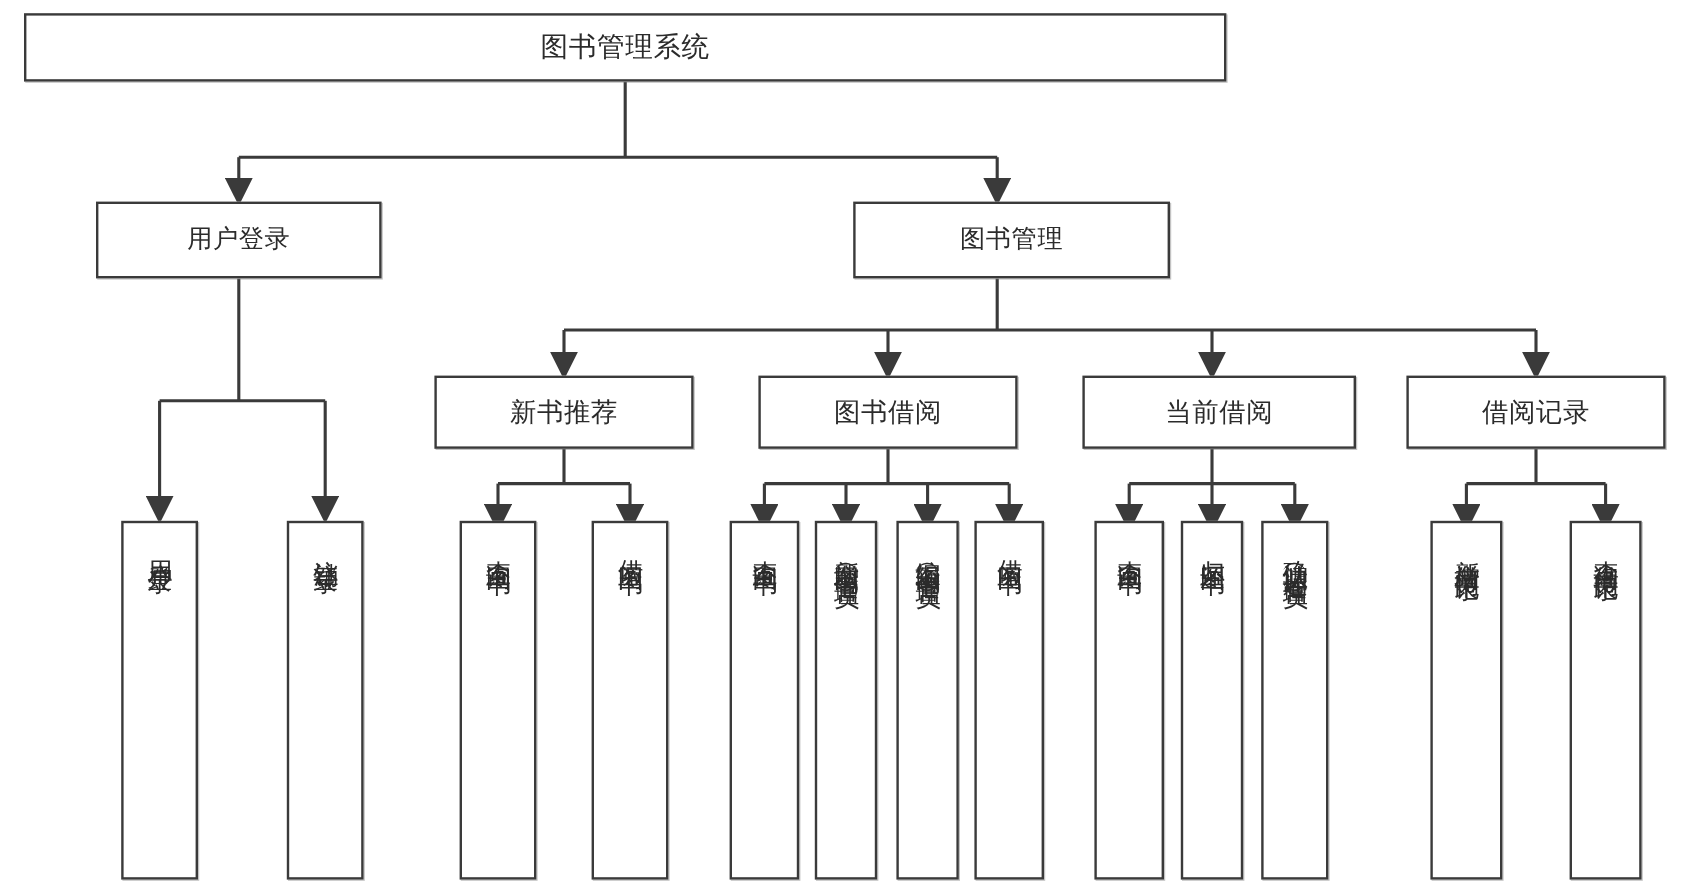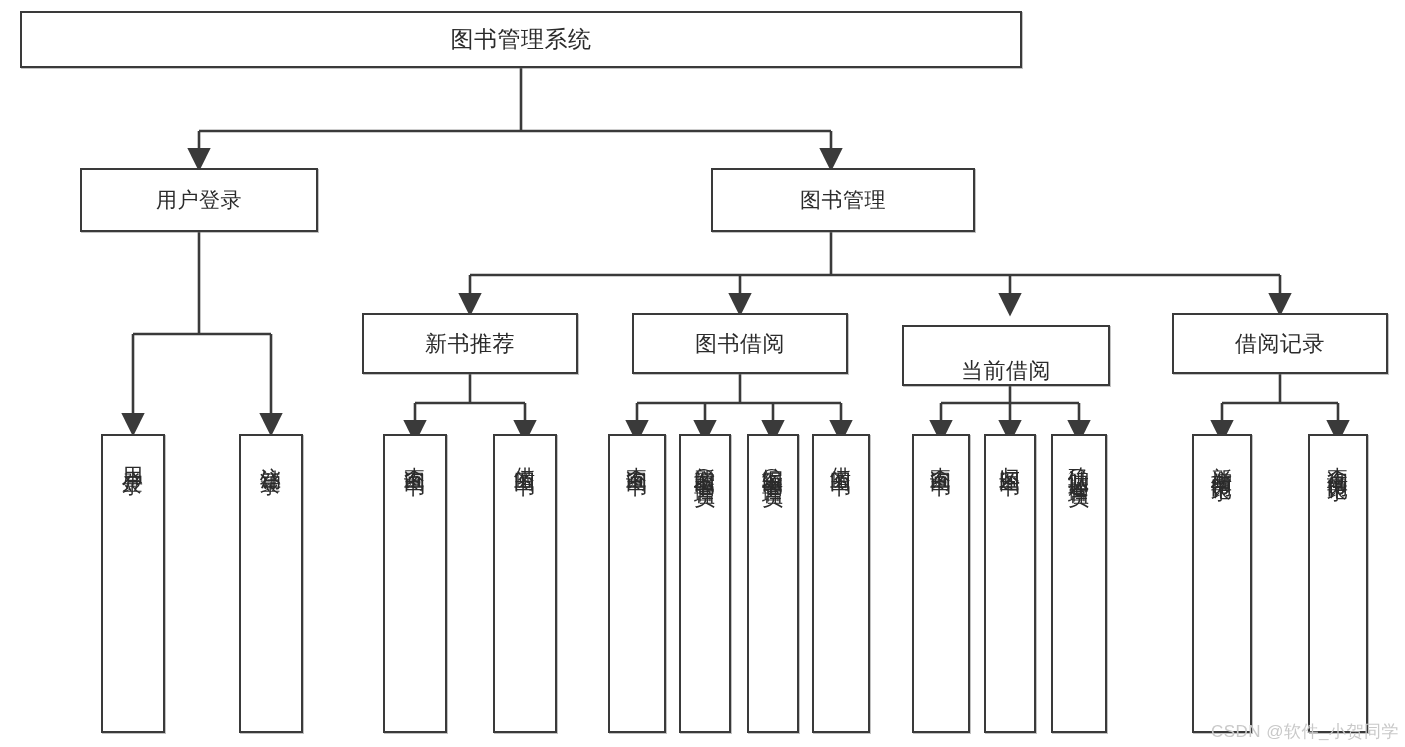--- a/index.html
+++ b/index.html
@@ -133,21 +133,21 @@
   <div class="node lvl1" style="left:711px; top:168px; width:264px; height:64px;">
     <span class="label">图书管理</span>
   </div>
 
   <div class="node lvl2" style="left:362px; top:313px; width:216px; height:61px;">
     <span class="label">新书推荐</span>
   </div>
   <div class="node lvl2" style="left:632px; top:313px; width:216px; height:61px;">
     <span class="label">图书借阅</span>
   </div>
-  <div class="node lvl2" style="left:902px; top:325px; width:208px; height:61px;align-items:flex-end;">
+  <div class="node lvl2" style="left:902px; top:313px; width:228px; height:61px;">
     <span class="label">当前借阅</span>
   </div>
   <div class="node lvl2" style="left:1172px; top:313px; width:216px; height:61px;text-align:center;">
     <span class="label">借阅记录</span>
   </div>
 
   <div class="node leaf" style="left:101px; top:434px; width:64px; height:299px;">
     <span class="label">用户登录</span>
   </div>
   <div class="node leaf" style="left:239px; top:434px; width:64px; height:299px;">
@@ -184,15 +184,14 @@
     <span class="label">确认归还（管理员）</span>
   </div>
 
   <div class="node leaf" style="left:1192px; top:434px; width:60px; height:299px;">
     <span class="label">新增借阅记录</span>
   </div>
   <div class="node leaf" style="left:1308px; top:434px; width:60px; height:299px;">
     <span class="label">查询借阅记录</span>
   </div>
 
-  <div class="watermark">CSDN @软件_小贺同学</div>
 
 </div>
 
 </body></html>

